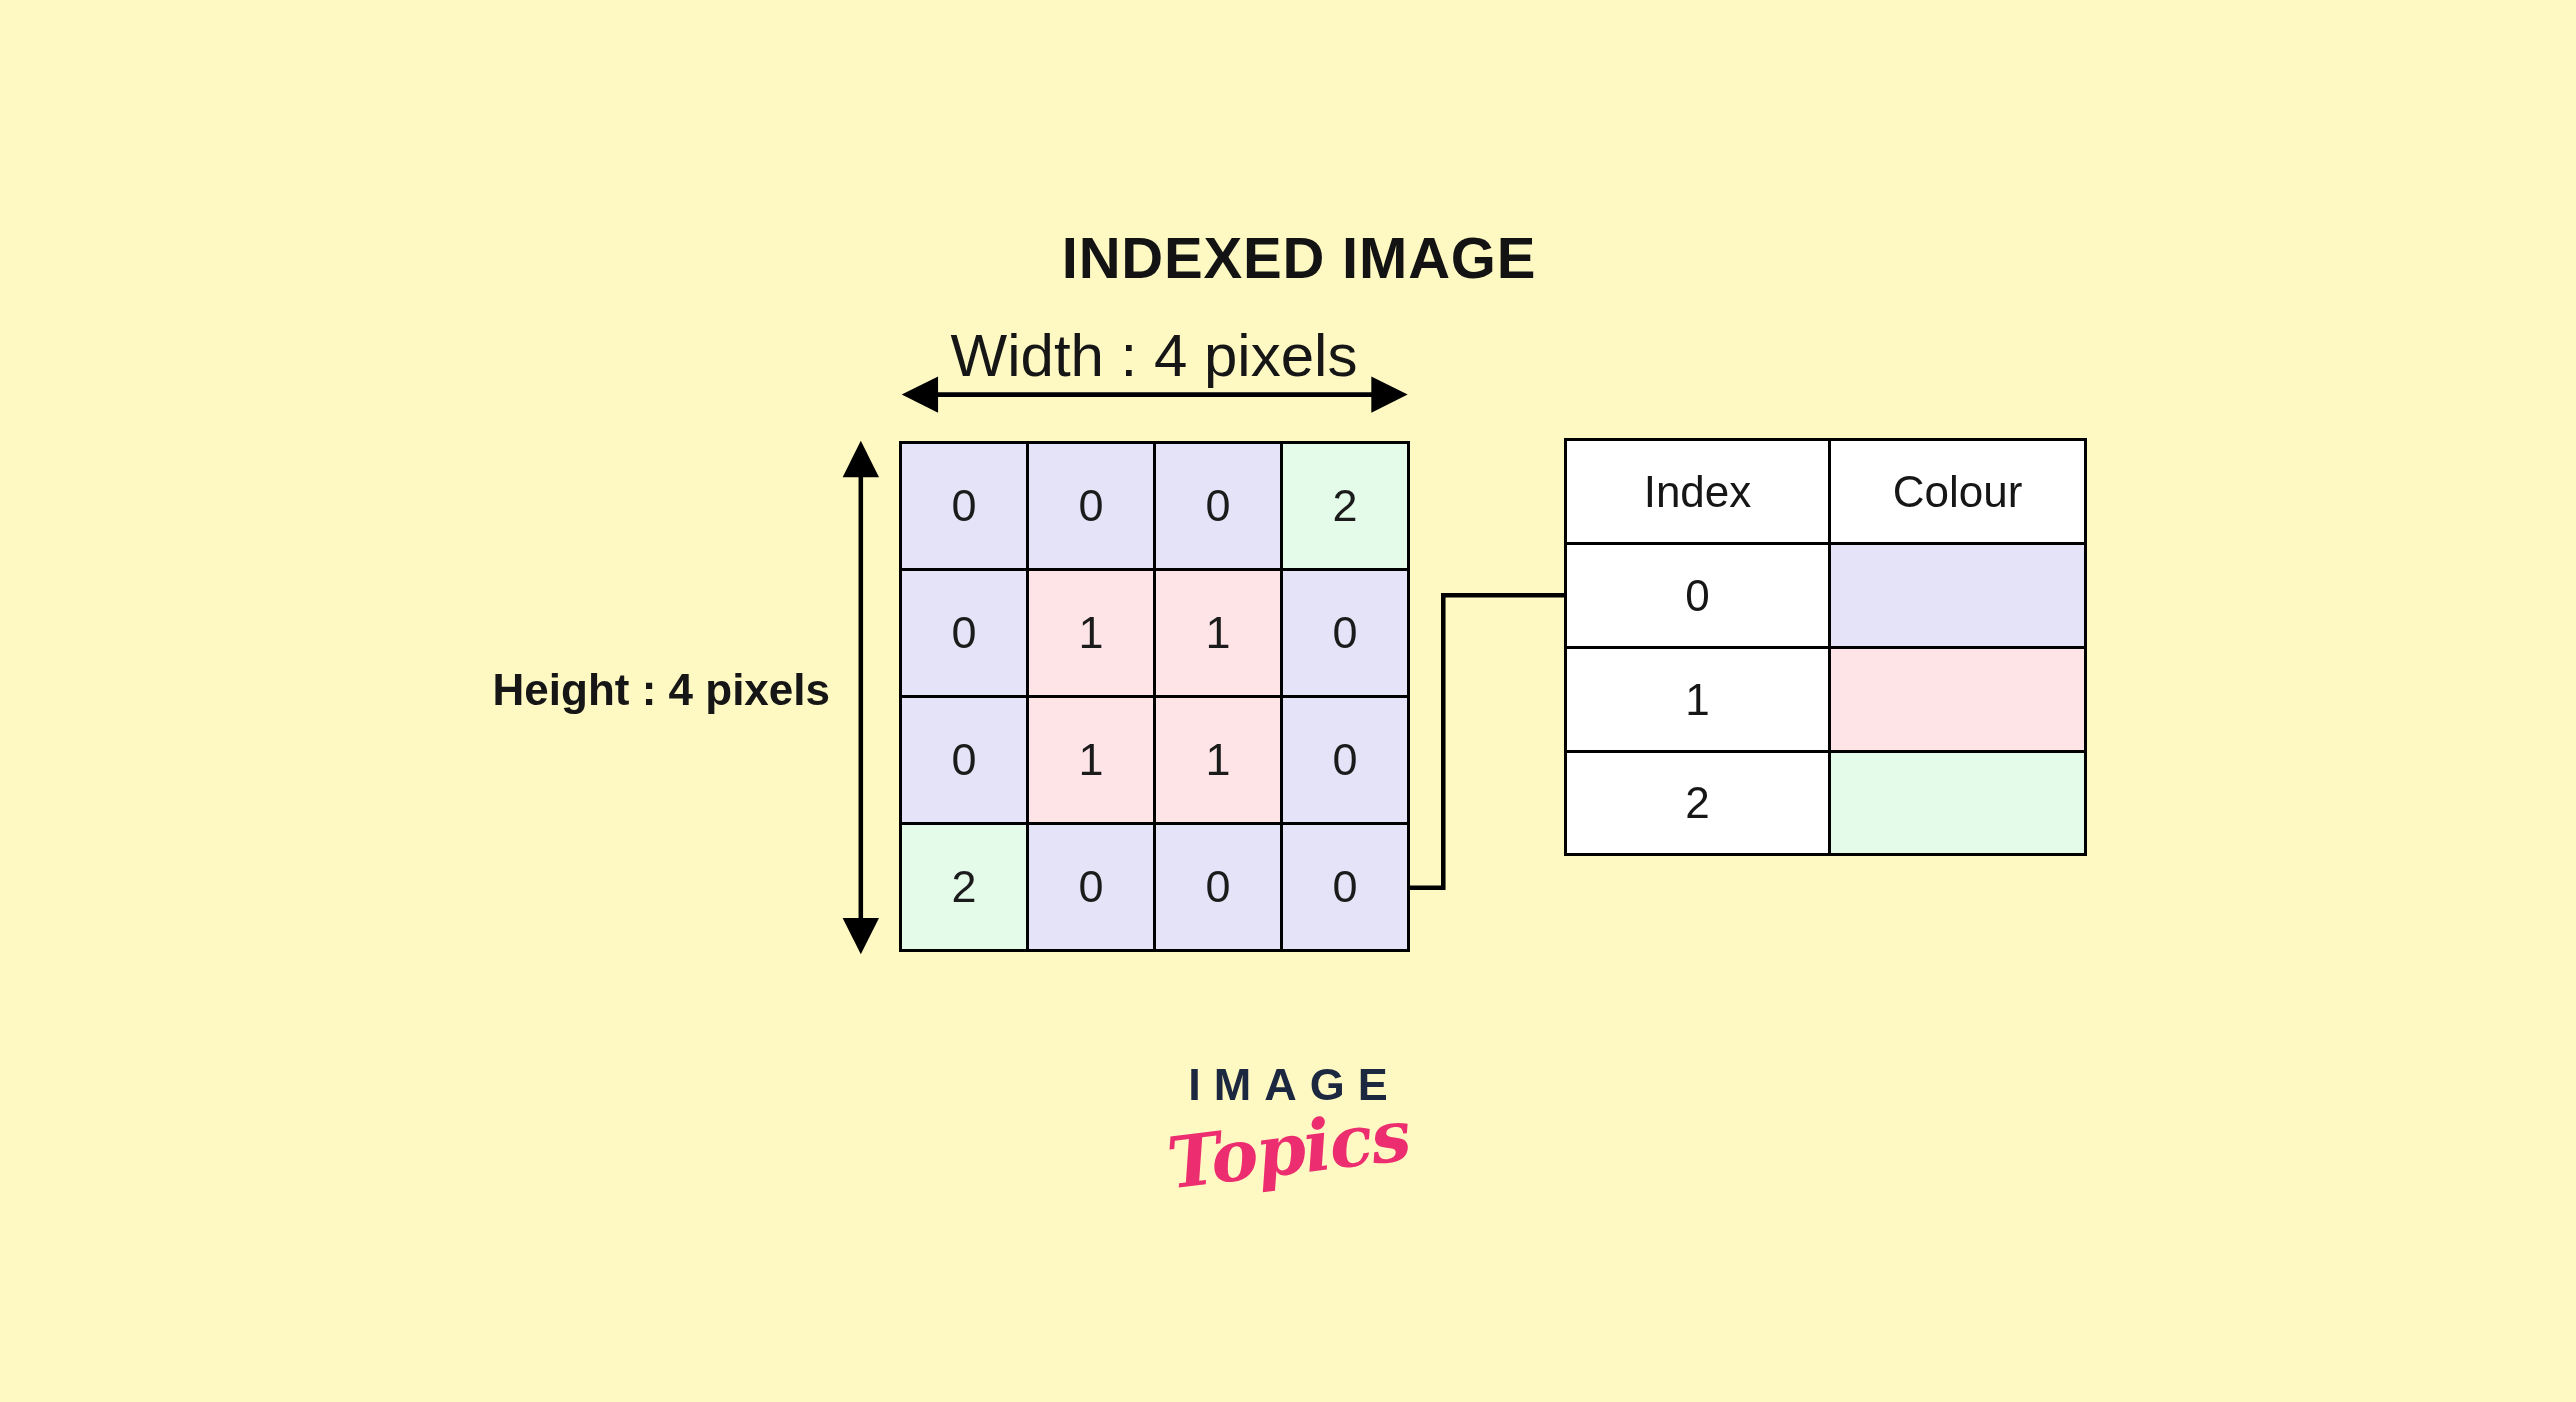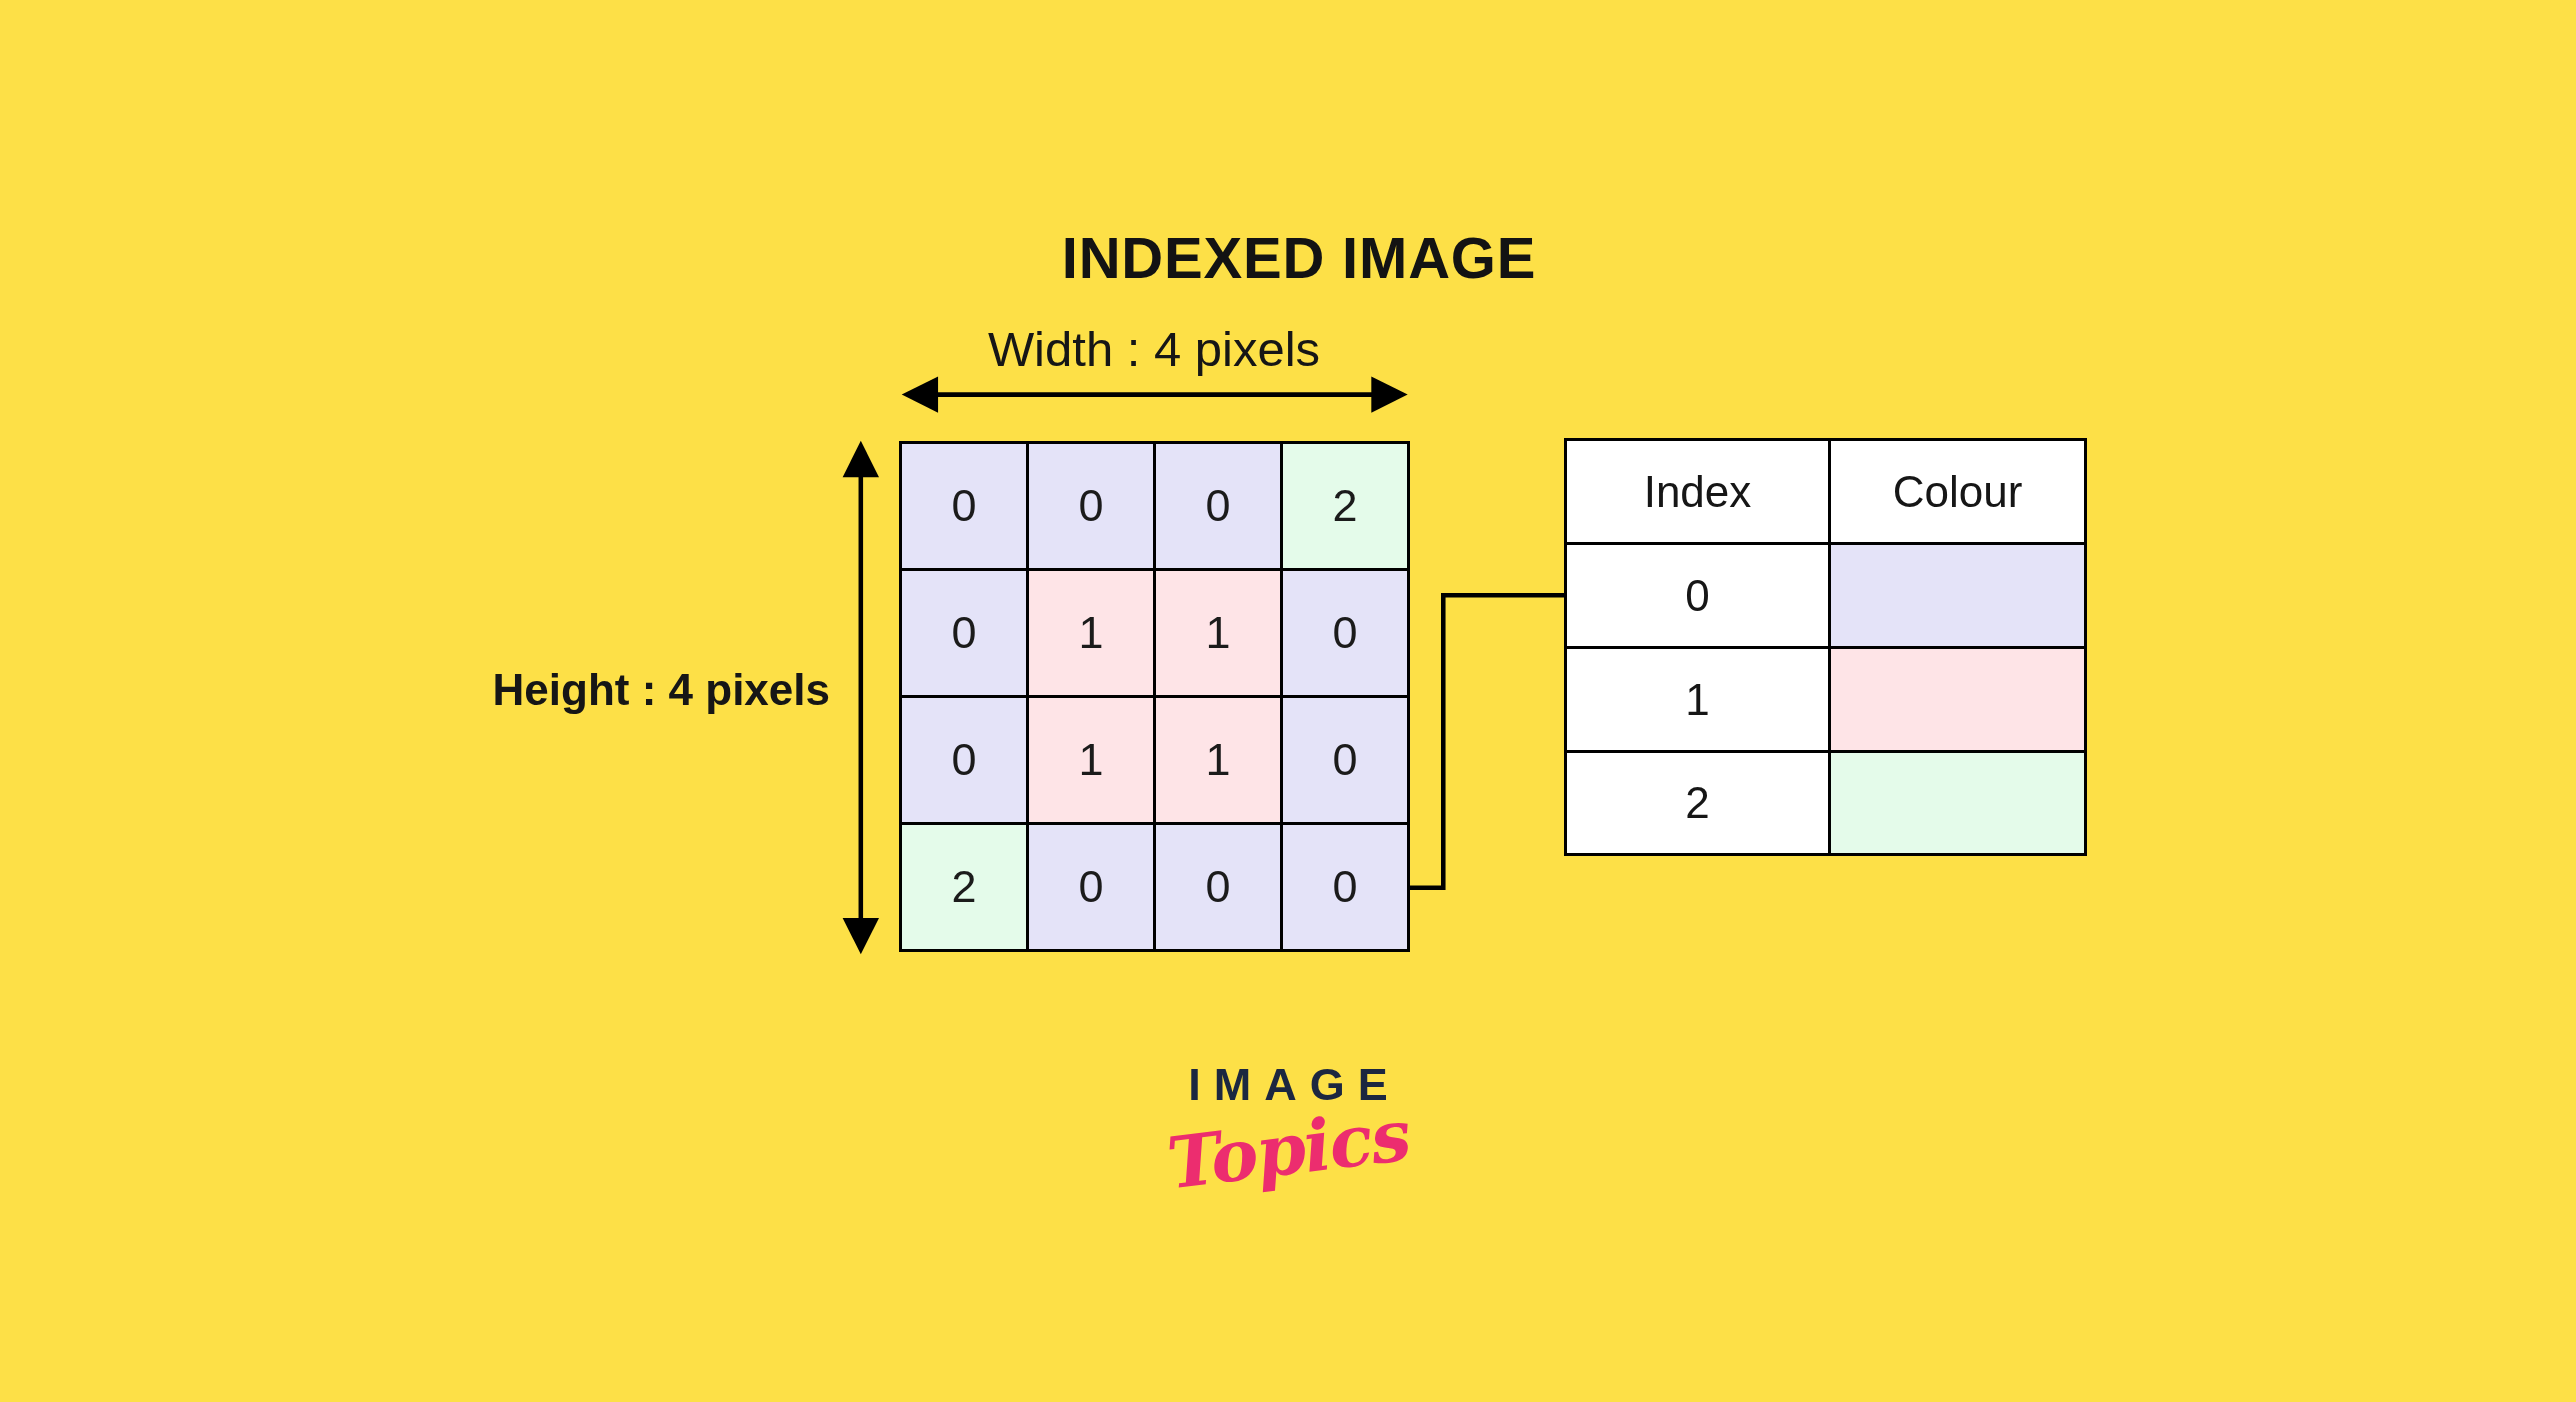--- a/index.html
+++ b/index.html
@@ -1,33 +1,33 @@
 <!DOCTYPE html>
 <html style="font-size:12px"><head>
 <meta charset="utf-8">
 <style>
   html,body{margin:0;padding:0;background:#ffffff;}
   .canvas{
     position:relative;
     width:2576px;height:1402px;
-    background:#fde047;
+    background:#fef9c3;
     font-family:"Liberation Sans",sans-serif;
     color:#111111;
     overflow:hidden;
   }
   
   .title{
     position:absolute;left:996px;top:224px;width:606px;
     text-align:center;font-size:58px;font-weight:700;
     letter-spacing:0.8px;color:#131313;
   }
   
   .width-label{
     position:absolute;left:889px;top:321px;width:530px;
-    text-align:center;font-size:49px;color:#161616;
+    text-align:center;font-size:60px;color:#161616;
   }
   .height-label{
     position:absolute;left:451px;top:665px;width:379px;
     text-align:right;font-size:44px;color:#161616;font-weight:bold;
   }
   
   .pixel-grid{
     position:absolute;left:899px;top:441px;
     border:3px solid #000;
     display:grid;

